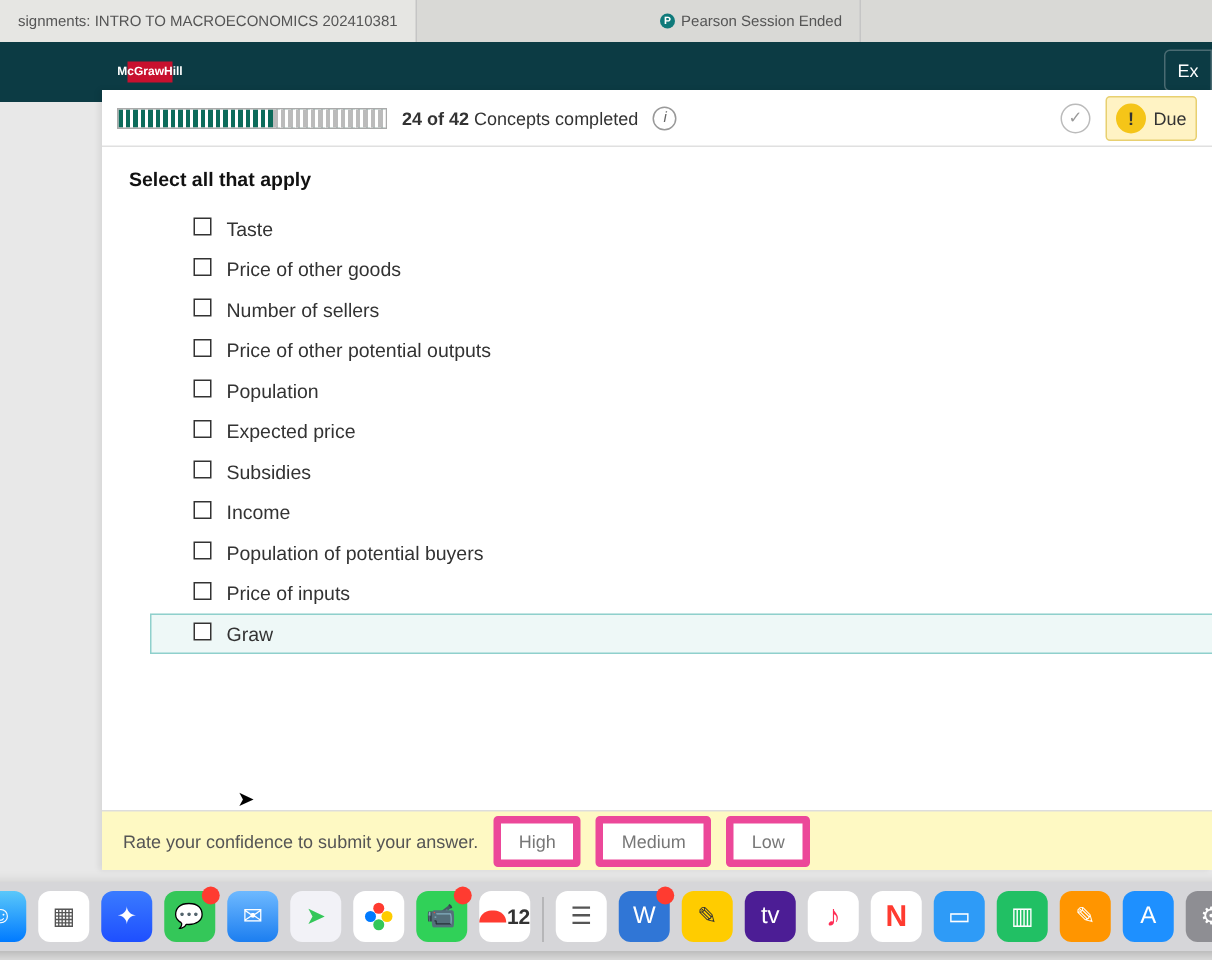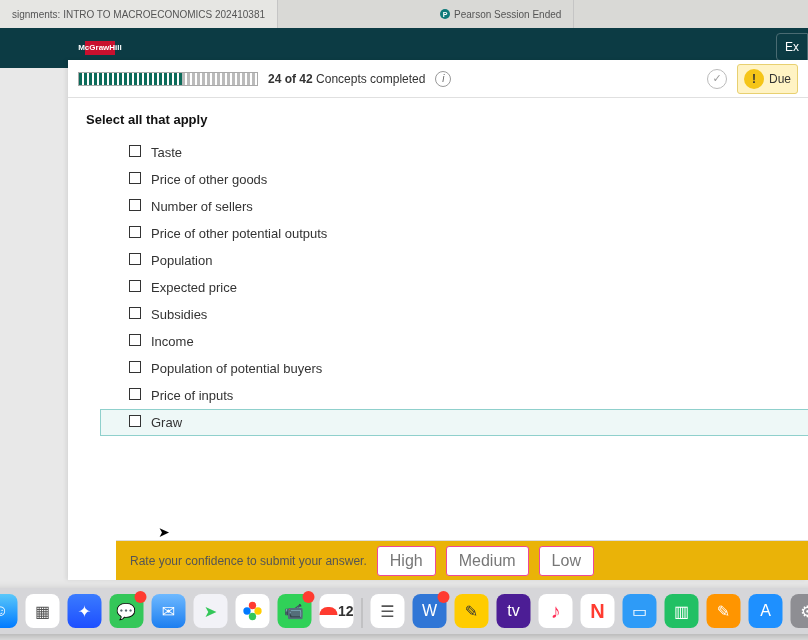--- a/index.html
+++ b/index.html
@@ -131,28 +131,28 @@
   .opt.highlight {
     border:1px solid #8fd0cc;
     background:#eef8f7;
     margin-left:-22px;padding-left:28px;
     margin-right:-60px;
   }
   .footer-bar {
     position:absolute; left:0; right:0; bottom:0;
     height:40px;
     border-top:1px solid #ddd;
-    background:#eab308;
+    background:#fef9c3;
     display:flex;align-items:center;gap:10px;
     padding:0 14px;
-    font-size:12px;color:#555;margin-left:48px;
+    font-size:12px;color:#555;
   }
   .conf-btn {
-    border:1px solid #ec4899;background:#fff;color:#777;
-    padding:5px 12px;border-radius:3px;font-size:16px;cursor:pointer;
+    border:5px solid #ec4899;background:#fff;color:#777;
+    padding:5px 12px;border-radius:3px;font-size:12px;cursor:pointer;
   }
   
   .dock {
     position:absolute;left:50%;transform:translateX(-50%);
     bottom:6px;
     background:rgba(210,210,214,0.85);
     border-radius:18px;
     padding:6px 10px;
     display:flex;gap:8px;align-items:flex-end;
     box-shadow:0 3px 10px rgba(0,0,0,0.25);

